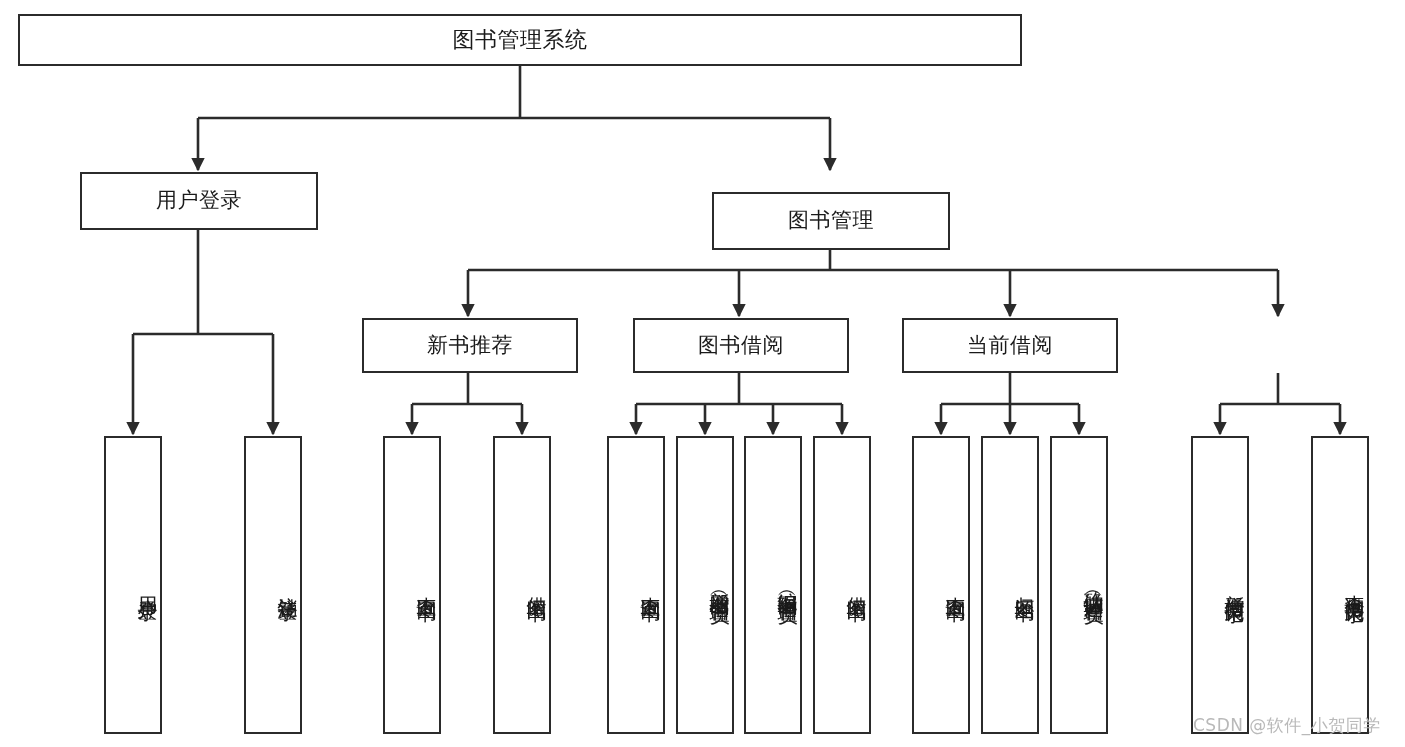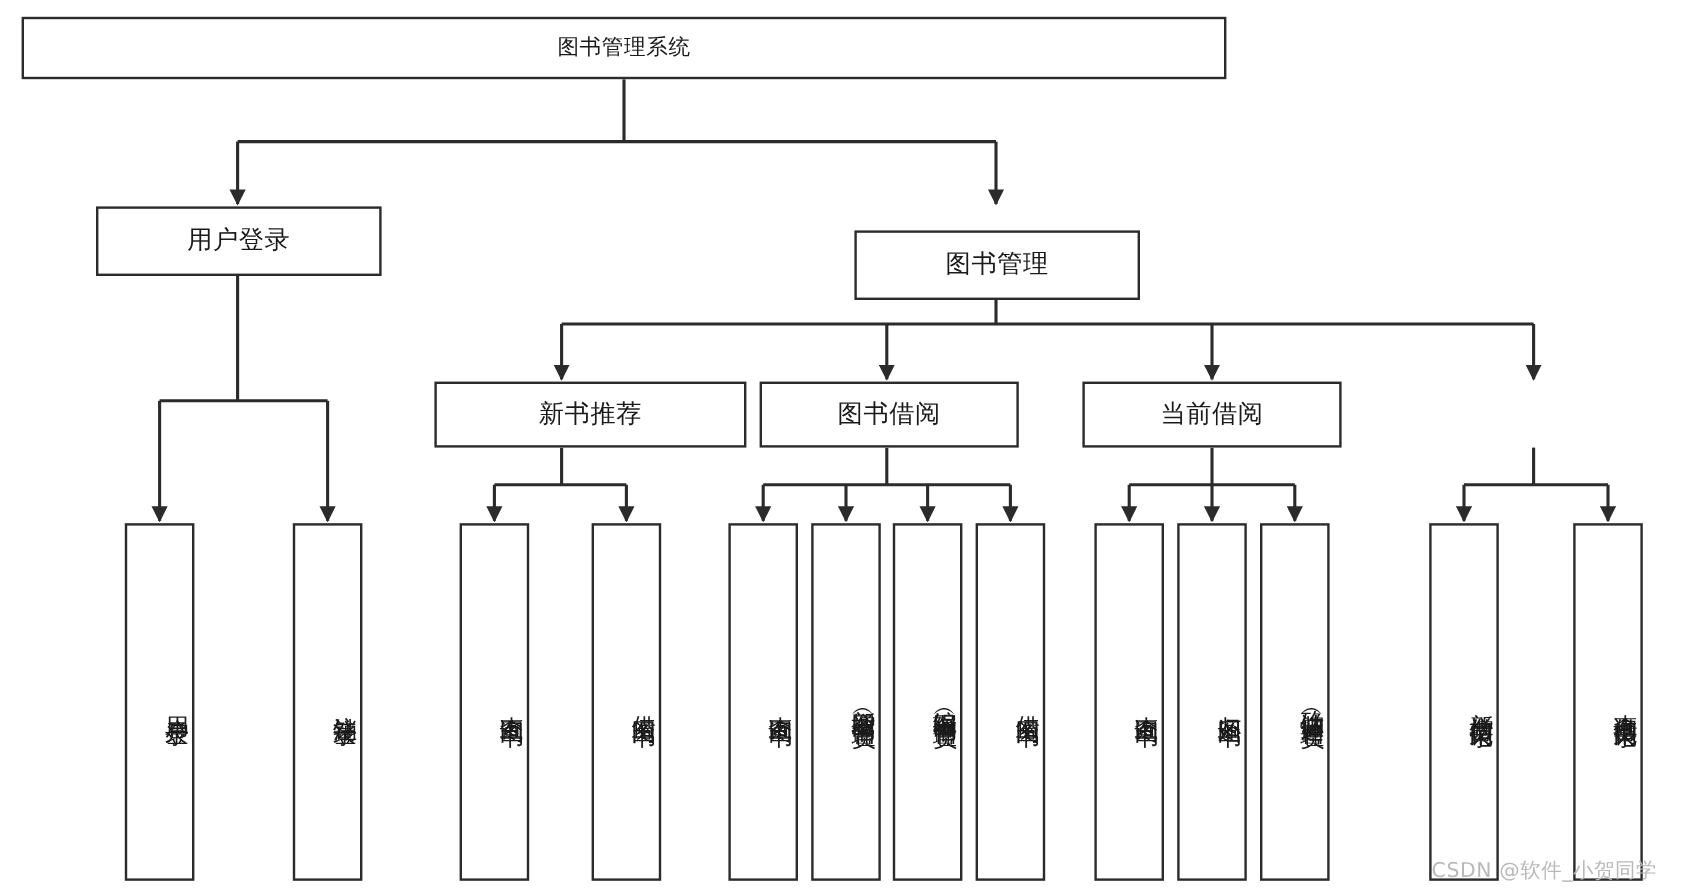--- a/index.html
+++ b/index.html
@@ -37,21 +37,21 @@
     text-align: center;
     color: #1a1a1a;
     z-index: 2;
   }
   .node-h {
     font-size: 21px;
     line-height: 1.2;
     letter-spacing: 0.5px;
   }
   .node-root {
-    font-size: 18px;
+    font-size: 22px;
   }
   .node-v {
     writing-mode: vertical-rl;
     text-orientation: upright;
     font-size: 20px;
     line-height: 1.28;
     letter-spacing: 2px;
     padding: 6px 0;
     align-items: flex-start;
     justify-content: center;
@@ -130,21 +130,21 @@
     <span>图书管理系统</span>
   </div>
 
   <div class="node node-h" style="left:80px; top:172px; width:238px; height:58px;">
     <span>用户登录</span>
   </div>
   <div class="node node-h" style="left:712px; top:172px; width:238px; height:58px;margin-top:20px;">
     <span>图书管理</span>
   </div>
 
-  <div class="node node-h" style="left:362px; top:318px; width:260px; height:55px;">
+  <div class="node node-h" style="left:362px; top:318px; width:216px; height:55px;">
     <span>新书推荐</span>
   </div>
   <div class="node node-h" style="left:902px; top:318px; width:216px; height:55px;">
     <span>当前借阅</span>
   </div>
   <div class="node node-h" style="left:633px; top:318px; width:216px; height:55px;">
     <span>图书借阅</span>
   </div>
 
   <div class="node node-v" style="left:104px; top:436px; width:58px; height:298px;">

